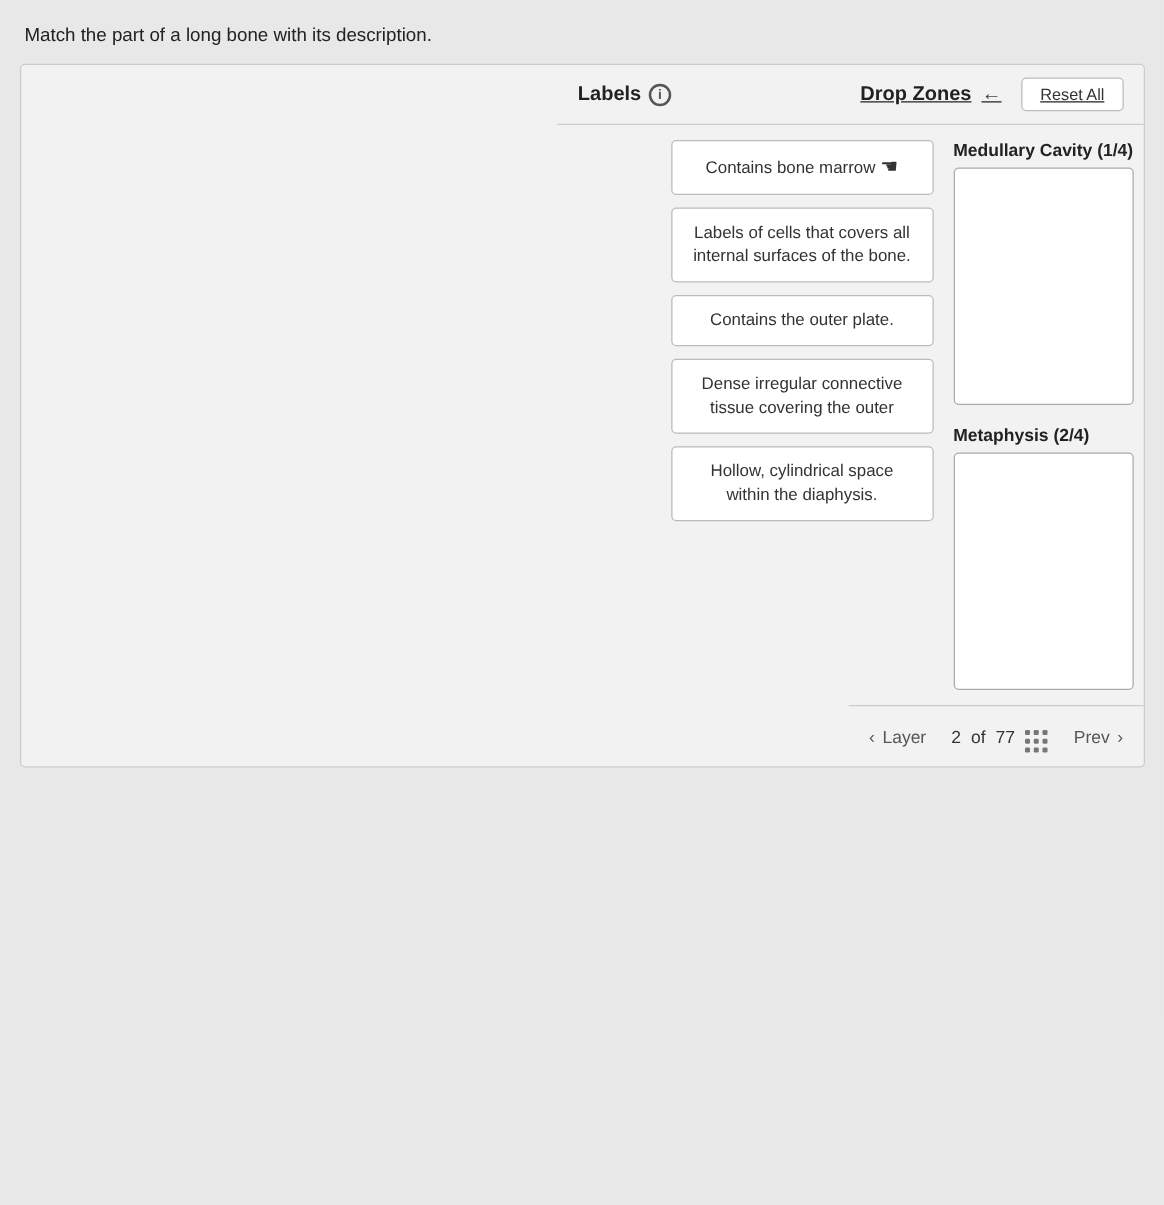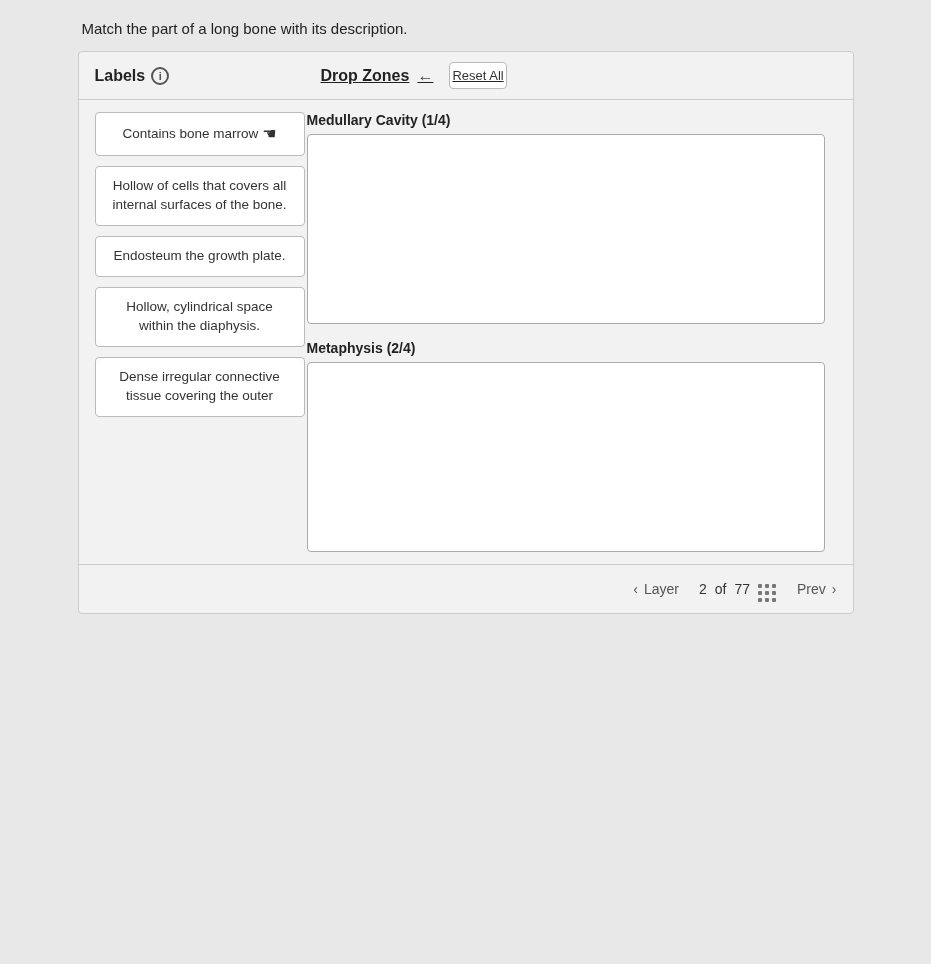--- a/index.html
+++ b/index.html
@@ -8,38 +8,39 @@
       background: #e8e8e8;
       width: 931px;
       min-height: 964px;
       display: flex;
       flex-direction: column;
       align-items: center;
       padding: 20px 0;
     }
 
     .page-wrapper {
-      width: 776px;
+      width: 900px;
       background: #e8e8e8;
     }
 
     .instruction {
       font-size: 15px;
       color: #222;
       margin-bottom: 14px;
       padding-left: 4px;
     }
 
     .main-panel {
       background: #f2f2f2;
       border: 1px solid #ccc;
       border-radius: 4px;
       padding: 0;
       display: flex;
       flex-direction: column;
+      align-items: flex-end;
     }
 
     
     .header-row {
       display: flex;
       align-items: center;
       padding: 10px 16px 10px 16px;
       border-bottom: 1px solid #ccc;
       gap: 16px;
     }
@@ -81,32 +82,32 @@
     .arrow-back {
       font-size: 16px;
       color: #444;
       cursor: pointer;
     }
 
     .reset-all-btn {
       background: #fff;
       border: 1px solid #bbb;
       border-radius: 4px;
-      padding: 5px 2px;
+      padding: 5px 14px;
       font-size: 13px;
       color: #333;
       cursor: pointer;
       margin-left: 8px;
     }
 
     
     .content-row {
       display: flex;
-      padding: 12px 28px 12px 16px;
-      gap: 2px;
+      padding: 12px 8px 12px 16px;
+      gap: 16px;
       flex: 1;
     }
 
     
     .labels-column {
       width: 210px;
       display: flex;
       flex-direction: column;
       gap: 10px;
       flex-shrink: 0;
@@ -235,30 +236,30 @@
     </div>
 
     <div class="content-row">
 
       <div class="labels-column">
         <div class="label-card">
           <span>Contains bone marrow</span>
           <span class="grab-cursor">☚</span>
         </div>
         <div class="label-card">
-          <span>Hollow of cells that covers all internal surfaces of the bone.</span>
-        </div>
-        <div class="label-card">
-          <span>Endosteum the growth plate.</span>
+          <span>Labels of cells that covers all internal surfaces of the bone.</span>
+        </div>
+        <div class="label-card">
+          <span>Contains the outer plate.</span>
+        </div>
+        <div class="label-card">
+          <span>Dense irregular connective tissue covering the outer</span>
         </div>
         <div class="label-card">
           <span>Hollow, cylindrical space within the diaphysis.</span>
-        </div>
-        <div class="label-card">
-          <span>Dense irregular connective tissue covering the outer</span>
         </div>
       </div>
 
       <div class="drop-zones-column">
 
         <div class="drop-zones-grid-row">
           <div class="drop-zone-group">
             <div class="drop-zone-label">Medullary Cavity (1/4)</div>
             <div class="drop-zone-box"></div>
           </div>

